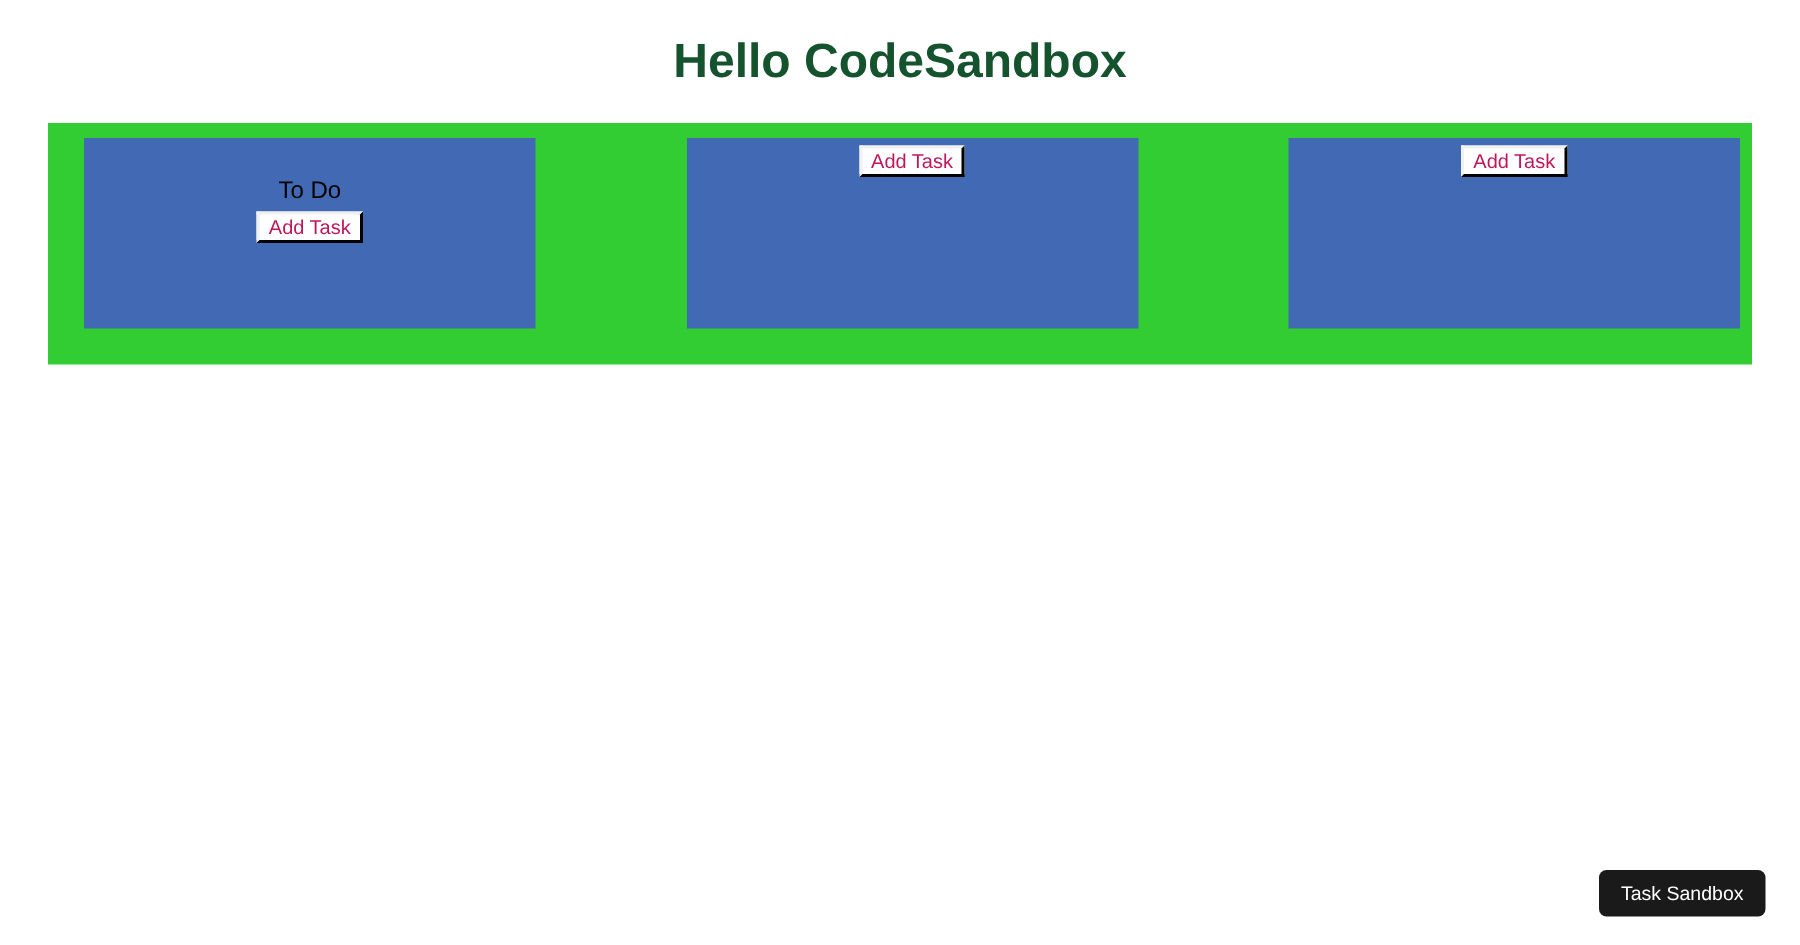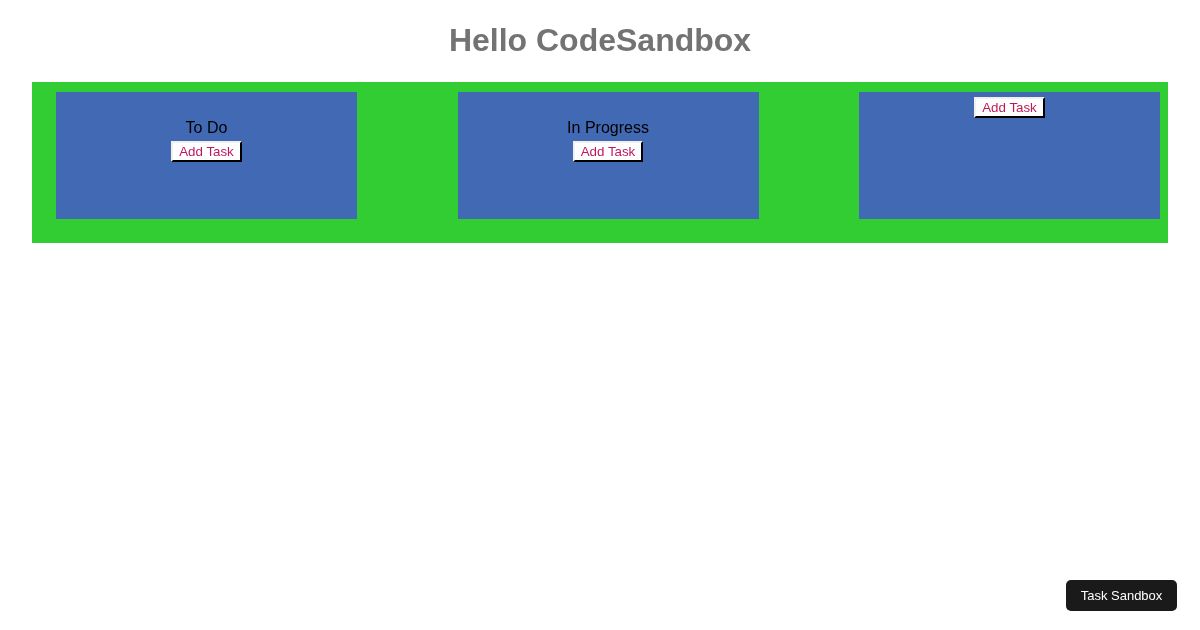--- a/index.html
+++ b/index.html
@@ -14,21 +14,21 @@
     overflow: hidden;
     position: relative;
   }
 
   
   .page-title {
     margin: 0;
     padding: 0;
     font-size: 32px;
     font-weight: bold;
-    color: #737373;
+    color: #14532d;
     text-align: center;
     line-height: 1;
     position: absolute;
     left: 0;
     top: 24px;
     width: 1200px;
     letter-spacing: 0px;
   }
 
   
@@ -115,21 +115,20 @@
 <h1 class="page-title">Hello CodeSandbox</h1>
 
 <div class="board">
 
   <div class="column">
     <p class="column-title">To Do</p>
     <button class="add-task-btn">Add Task</button>
   </div>
 
   <div class="column">
-    <p class="column-title">In Progress</p>
     <button class="add-task-btn">Add Task</button>
   </div>
 
   <div class="column">
     <button class="add-task-btn">Add Task</button>
   </div>
 
 </div>
 
 <button class="open-sandbox">Task Sandbox</button>

